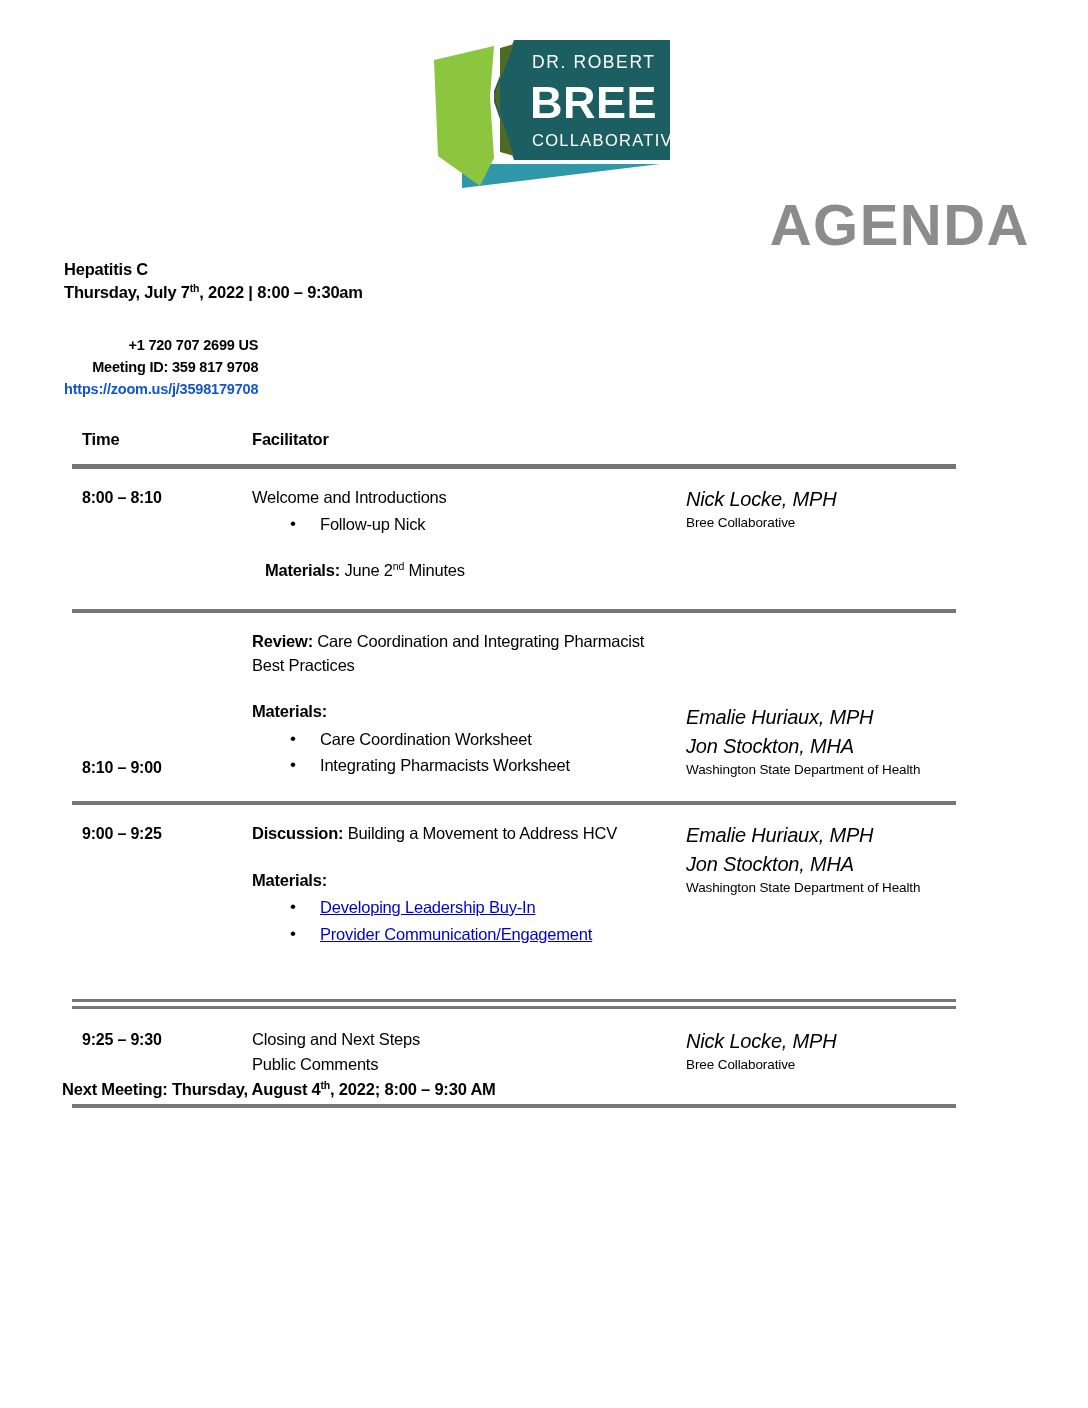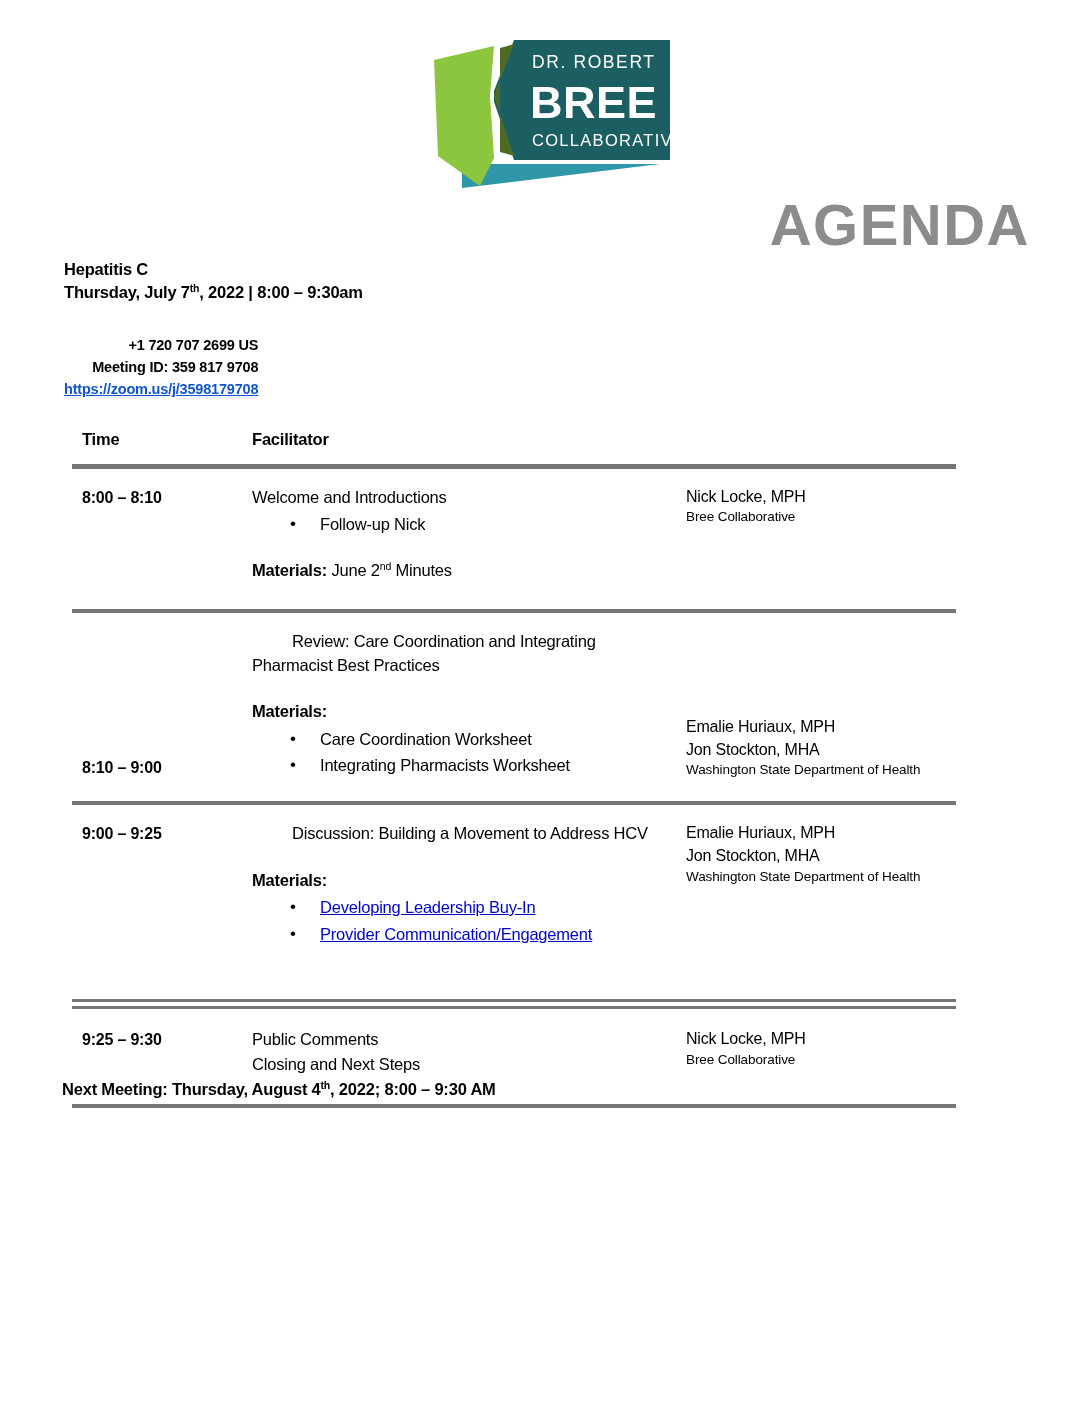--- a/index.html
+++ b/index.html
@@ -61,21 +61,20 @@
     top: 334px;
     font-size: 14.5px;
     font-weight: bold;
     line-height: 1.52;
     letter-spacing: -0.2px;
     text-align: right;
   }
   .meeting-conn a,
   .zoom-link {
     color: #1155cc;
-    text-decoration: underline;
     font-weight: bold;
   }
 
   
   .agenda-table {
     position: absolute;
     left: 72px;
     top: 430px;
     width: 884px;
   }
@@ -117,22 +116,22 @@
     line-height: 1.48;
   }
   .r1 { padding-top: 16px; padding-bottom: 26px; }
   .r2 { padding-top: 16px; padding-bottom: 22px; align-items: flex-end; }
   .r3 { padding-top: 16px; padding-bottom: 52px; }
   .r4 { padding-top: 18px; padding-bottom: 28px; }
 
   .time-cell { font-weight: bold; font-size: 16px; padding-top: 1px; }
 
   .topic-line  { }
-  .topic-bold  { font-weight: normal; margin-left: 40px; }
-  .sub-label   { font-weight: bold; margin-top: 20px; }
+  .topic-bold  { font-weight: bold; }
+  .sub-label   { font-weight: bold; margin-top: 20px; margin-left: 13px; }
   .sub-label-tight { font-weight: bold; margin-top: 22px; }
 
   ul.bul {
     list-style: none;
     margin: 2px 0 0 0;
     padding: 0;
   }
   ul.bul li {
     position: relative;
     padding-left: 68px;
@@ -145,21 +144,21 @@
     top: -1px;
     font-size: 17px;
   }
   ul.bul li a,
   ul.bul li .doclink {
     color: #0000cc;
     text-decoration: underline;
     font-weight: normal;
   }
 
-  .fac-main { font-size: 16px; line-height: 1.45; }
+  .fac-main { font-size: 20px; line-height: 1.45; font-style: italic; }
   .fac-sub  { font-size: 13.5px; line-height: 1.35; letter-spacing: -0.1px; }
 
   .materials-inline { font-weight: normal; }
 
   .next-meeting {
     position: absolute;
     left: 62px;
     top: 1080px;
     font-size: 16.5px;
     font-weight: bold;
@@ -270,22 +269,22 @@
   </div>
   <div class="rule-double">
     <div class="d1"></div>
       <div class="d2"></div>
       <div class="d3"></div>
   </div>
 
   <div class="row body-row r4">
     <div class="col-time time-cell">9:25 – 9:30</div>
     <div class="col-topic">
+      <div class="topic-line">Closing and Next Steps</div>
       <div class="topic-line">Public Comments</div>
-      <div class="topic-line">Closing and Next Steps</div>
     </div>
     <div class="col-fac">
       <div class="fac-main">Nick Locke, MPH</div>
       <div class="fac-sub">Bree Collaborative</div>
     </div>
   </div>
   <div class="rule-thin"></div>
 
 </div>
 

